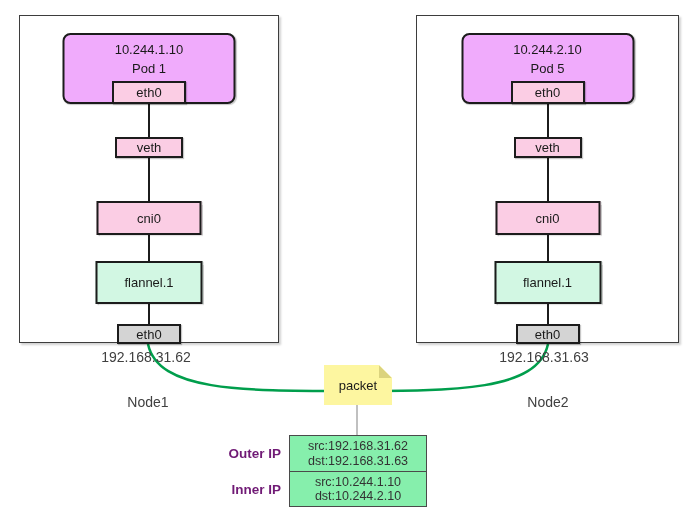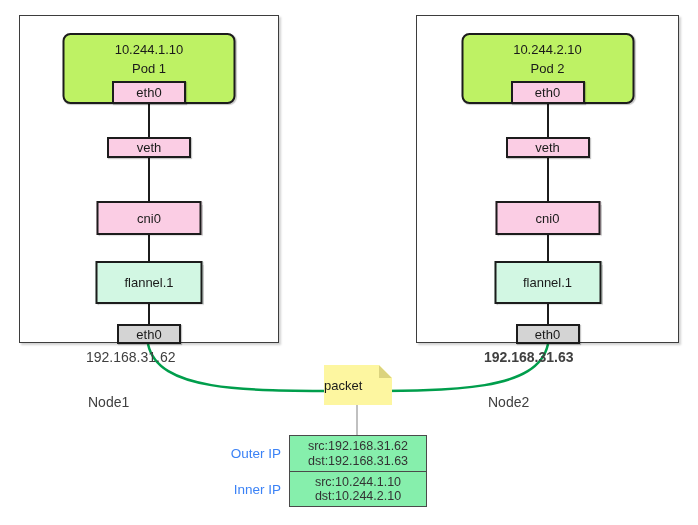--- a/index.html
+++ b/index.html
@@ -18,60 +18,60 @@
   
   .box{
     position:absolute;left:50%;transform:translateX(-50%);
     border:2px solid #1c1c1c;box-sizing:border-box;
     display:flex;align-items:center;justify-content:center;
     font-size:13px;line-height:1;background:#ffffff;
     box-shadow:1px 1px 1px rgba(0,0,0,0.22);
   }
   .pod{
     top:17px;width:173px;height:71px;border-radius:8px;
-    background:#bef264;flex-direction:column;justify-content:flex-start;
+    background:#f0abfc;flex-direction:column;justify-content:flex-start;
     padding-top:8px;gap:6px;z-index:2;
   }
   .pod .pod-ip,.pod .pod-name{font-size:13px;}
   .pod-eth{top:65px;width:74px;height:23px;background:#fbcde4;z-index:3;}
-  .veth{top:121px;width:84px;height:21px;background:#fbcde4;z-index:2;}
+  .veth{top:121px;width:68px;height:21px;background:#fbcde4;z-index:2;}
   .cni{top:185px;width:105px;height:34px;background:#fbcde4;z-index:2;}
   .flannel{top:245px;width:107px;height:43px;background:#d2f7e3;z-index:2;}
   .hosteth{top:308px;width:64px;height:20px;background:#d4d4d4;z-index:3;}
   .vline{
     position:absolute;left:50%;transform:translateX(-50%);
     top:88px;height:220px;width:2px;background:#1c1c1c;z-index:1;
   }
   
   .iplabel,.nodelabel{
-    position:absolute;width:120px;text-align:left;
+    position:absolute;width:120px;text-align:center;
     font-size:14px;color:#404040;
   }
   
   .overlay{position:absolute;left:0;top:0;z-index:0;}
   
   .note{
     position:absolute;left:324px;top:365px;width:68px;height:40px;
     background:#fdf6a0;z-index:4;
     clip-path:polygon(0 0, calc(100% - 13px) 0, 100% 13px, 100% 100%, 0 100%);
-    display:flex;align-items:center;justify-content:flex-start;
+    display:flex;align-items:center;justify-content:center;
     font-size:13px;color:#1a1a1a;
   }
   .note-fold{
     position:absolute;top:0;right:0;width:13px;height:13px;
     background:#dbd37e;
     clip-path:polygon(0 0, 100% 100%, 0 100%);
   }
   
   .iptable{position:absolute;left:204px;top:435px;z-index:4;}
   .iptable .row{display:flex;align-items:stretch;}
   .iptable .rowlabel{
     width:77px;text-align:left;padding-right:8px;
     display:flex;align-items:center;justify-content:flex-end;
-    font-size:13.5px;color:#3b82f6;
+    font-size:13.5px;color:#701a75;font-weight:bold;
   }
   .iptable .cell{
     width:138px;box-sizing:border-box;border:1px solid #4a4a4a;background:#86efac;
     display:flex;flex-direction:column;align-items:center;justify-content:center;
     font-size:12.5px;color:#333333;line-height:1.15;
   }
   .iptable .row-outer .cell{height:37px;}
   .iptable .row-inner .cell{height:36px;margin-top:-1px;}
 </style>
 </head>
@@ -106,39 +106,39 @@
       <span>eth0</span>
     </div>
   </div>
   <div class="iplabel" style="left:86px;top:349px;">192.168.31.62</div>
   <div class="nodelabel" style="left:88px;top:394px;">Node1</div>
 
   <div class="node node2">
     <div class="vline"></div>
     <div class="box pod">
       <span class="pod-ip">10.244.2.10</span>
-      <span class="pod-name">Pod 2</span>
+      <span class="pod-name">Pod 5</span>
     </div>
     <div class="box pod-eth">
       <span>eth0</span>
     </div>
     <div class="box veth">
       <span>veth</span>
     </div>
     <div class="box cni">
       <span>cni0</span>
     </div>
     <div class="box flannel">
       <span>flannel.1</span>
     </div>
     <div class="box hosteth">
       <span>eth0</span>
     </div>
   </div>
-  <div class="iplabel" style="left:484px;top:349px;font-weight:bold;">192.168.31.63</div>
+  <div class="iplabel" style="left:484px;top:349px;">192.168.31.63</div>
   <div class="nodelabel" style="left:488px;top:394px;">Node2</div>
 
   <div class="note">
     <span class="note-fold"></span>
     <span>packet</span>
   </div>
 
   <div class="iptable">
     <div class="row row-outer">
       <div class="rowlabel">Outer IP</div>

